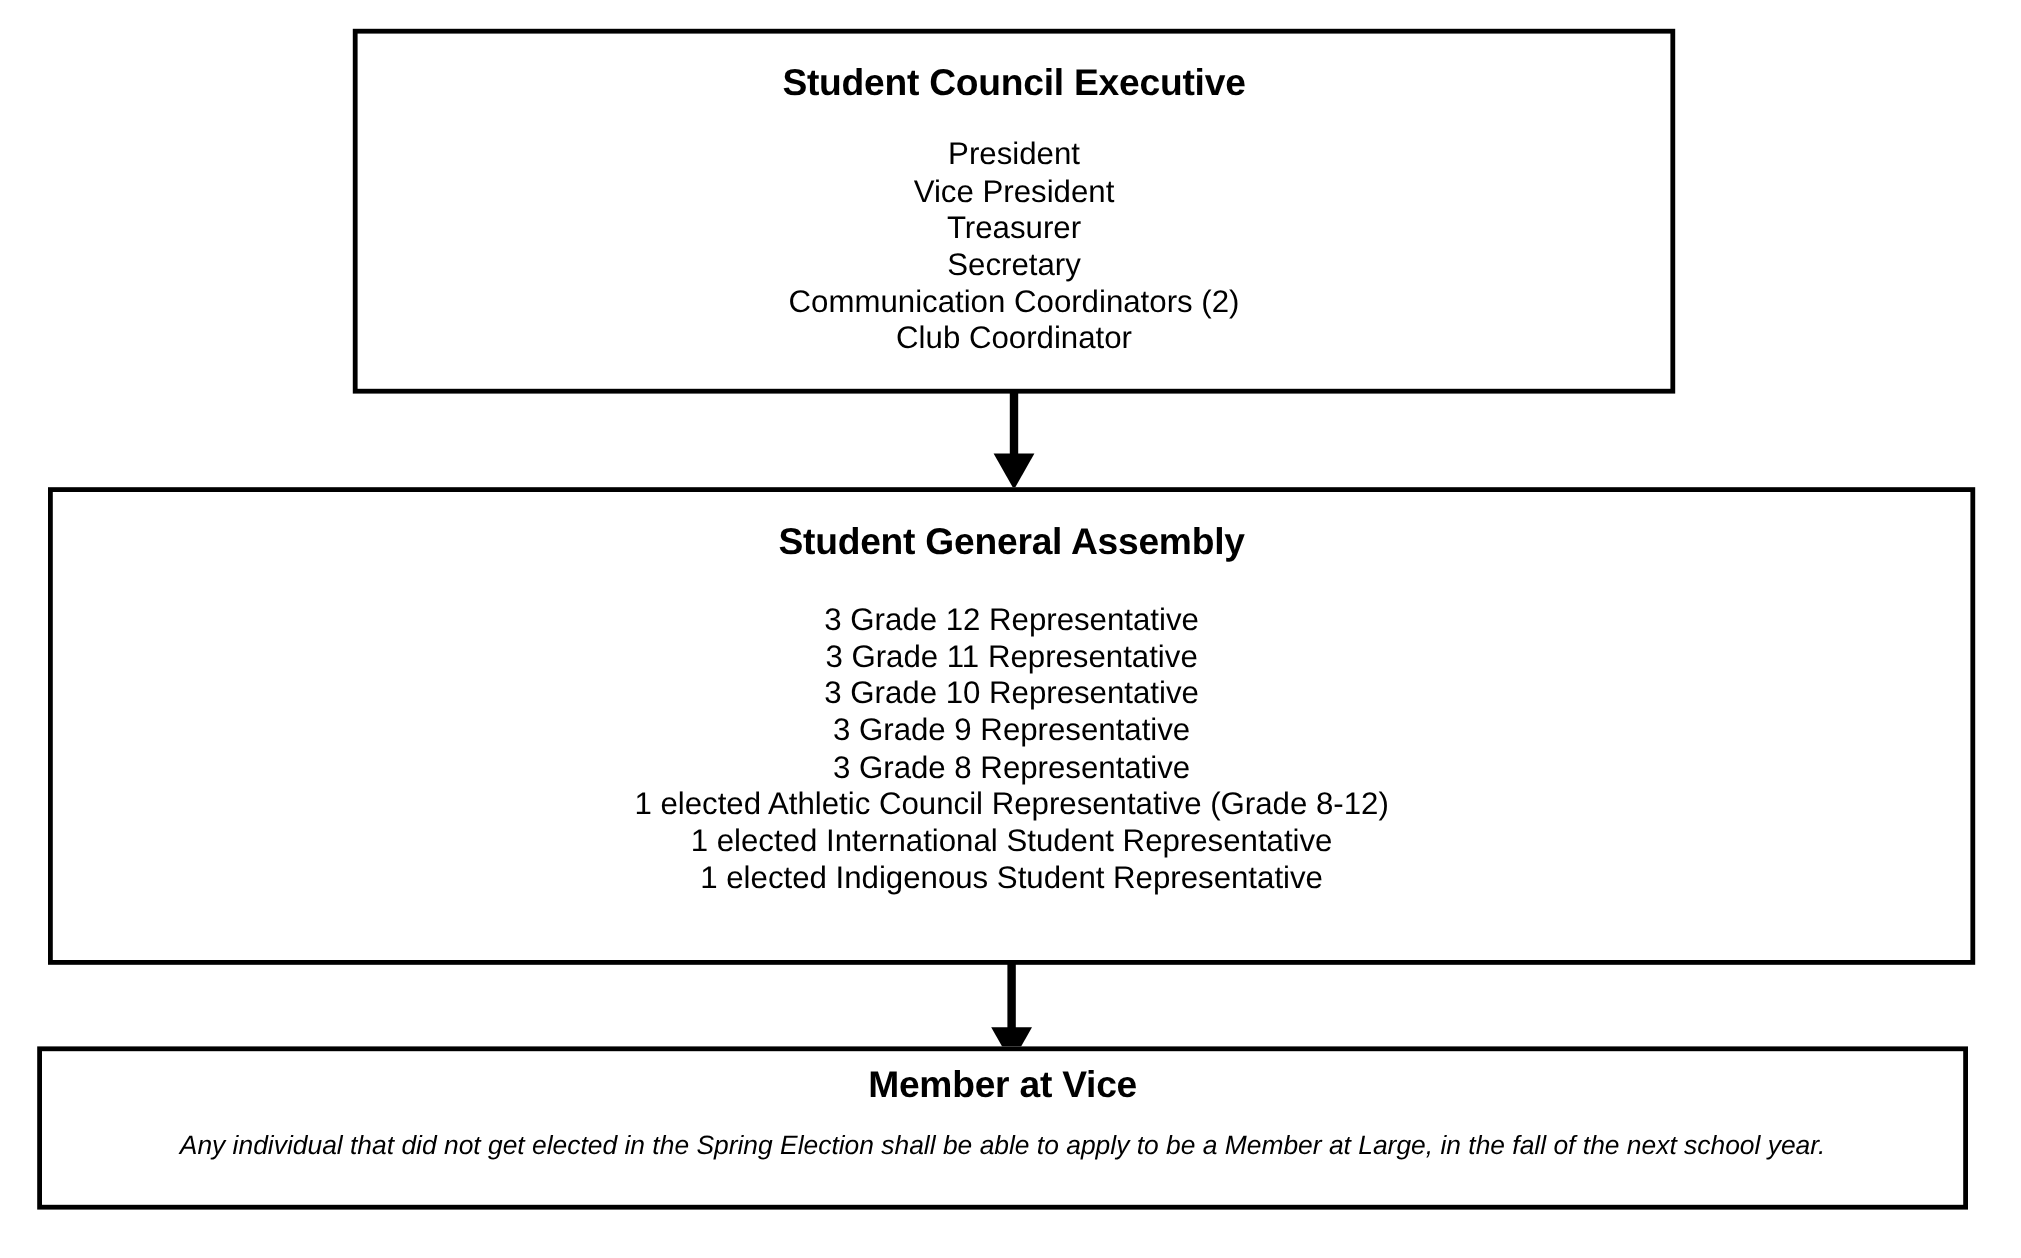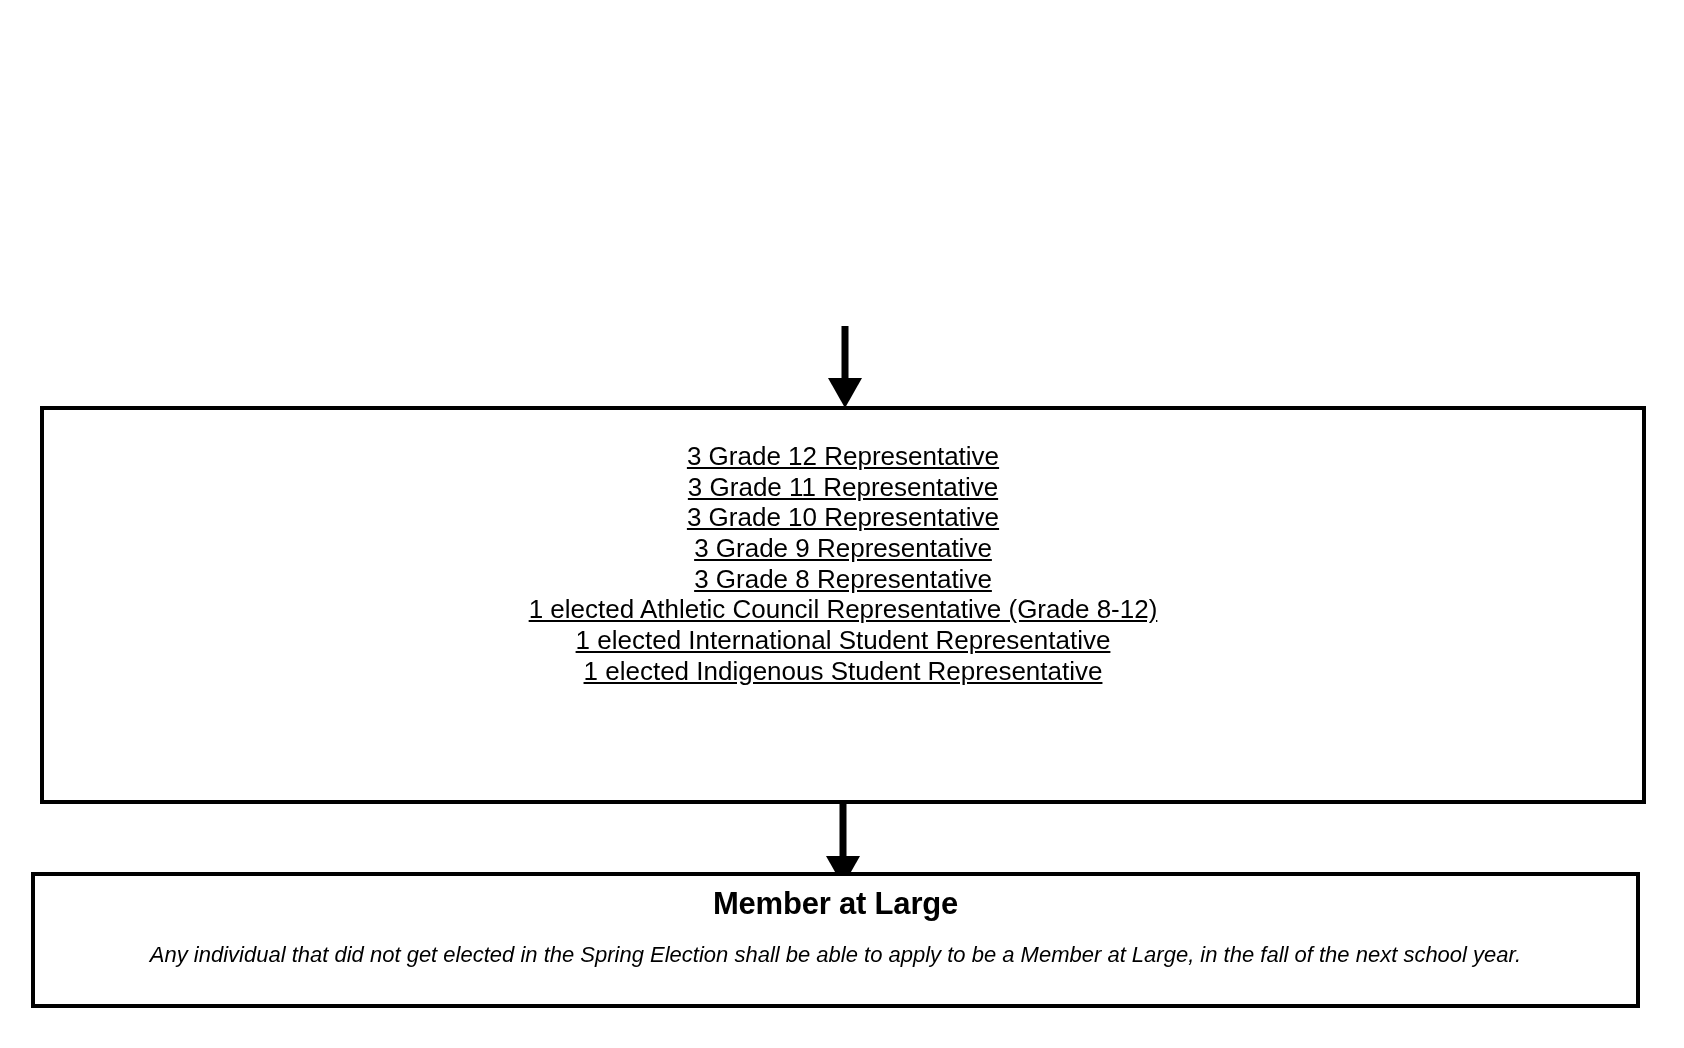--- a/index.html
+++ b/index.html
@@ -57,21 +57,20 @@
     width: 1606px;
     height: 398px;
   }
   #box-assembly .node-title {
     font-size: 31px;
     margin-top: 24px;
   }
   #box-assembly .node-lines {
     font-size: 26px;
     margin-top: 31px;
-    text-decoration: underline;
   }
 
   
   #box-member {
     left: 31px;
     top: 872px;
     width: 1609px;
     height: 136px;
   }
   #box-member .node-title {
@@ -124,40 +123,50 @@
     height: 84px;
   }
   #arrow-assembly-to-member .arrow-shaft { height: 56px; }
   #arrow-assembly-to-member .arrow-head { top: 54px; }
 </style>
 </head>
 <body>
 
 <div id="canvas">
 
+  <div class="node-box" id="box-exec">
+    <div class="node-title">Student Council Executive</div>
+    <div class="node-lines">President
+Vice President
+Treasurer
+Secretary
+Communication Coordinators (2)
+Club Coordinator</div>
+  </div>
 
   <div class="arrow" id="arrow-exec-to-assembly">
     <div class="arrow-shaft"></div>
     <div class="arrow-head"></div>
   </div>
 
   <div class="node-box" id="box-assembly">
+    <div class="node-title">Student General Assembly</div>
     <div class="node-lines">3 Grade 12 Representative
 3 Grade 11 Representative
 3 Grade 10 Representative
 3 Grade 9 Representative
 3 Grade 8 Representative
 1 elected Athletic Council Representative (Grade 8-12)
 1 elected International Student Representative
 1 elected Indigenous Student Representative</div>
   </div>
 
   <div class="arrow" id="arrow-assembly-to-member">
     <div class="arrow-shaft"></div>
     <div class="arrow-head"></div>
   </div>
 
   <div class="node-box" id="box-member">
-    <div class="node-title">Member at Large</div>
+    <div class="node-title">Member at Vice</div>
     <div class="node-lines">Any individual that did not get elected in the Spring Election shall be able to apply to be a Member at Large, in the fall of the next school year.</div>
   </div>
 
 </div>
 
 </body></html>

